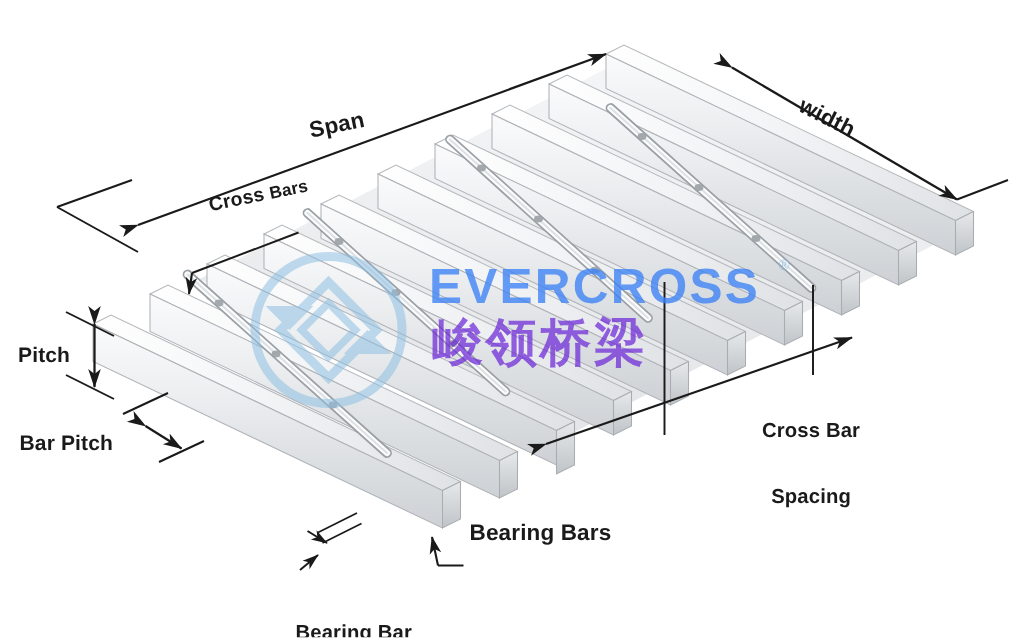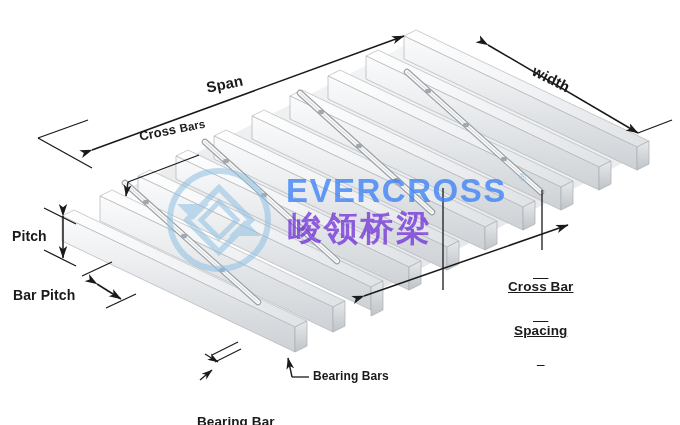--- a/index.html
+++ b/index.html
@@ -61,26 +61,25 @@
   .lbl-barpitch {
     font-size: 14px;
     left: 13px;
     top: 288px;
   }
   .lbl-cbspacing {
     font-size: 13.5px;
     left: 508px;
     top: 251px;
     text-align: center;
-    text-decoration: underline;
   }
   .lbl-bearingbars {
-    font-size: 12px;
+    font-size: 15px;
     left: 313px;
-    top: 370px;
+    top: 348px;
   }
   .lbl-bbthick {
     font-size: 13.5px;
     left: 197px;
     top: 386px;
     text-align: center;
   }
   .wm {
     position: absolute;
     pointer-events: none;

